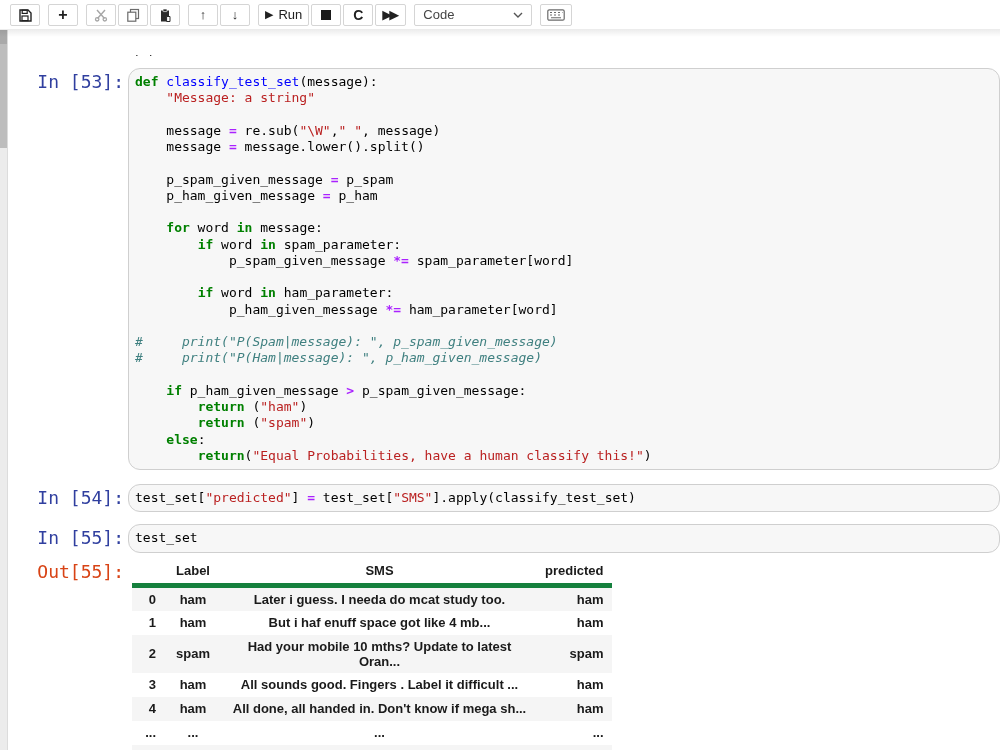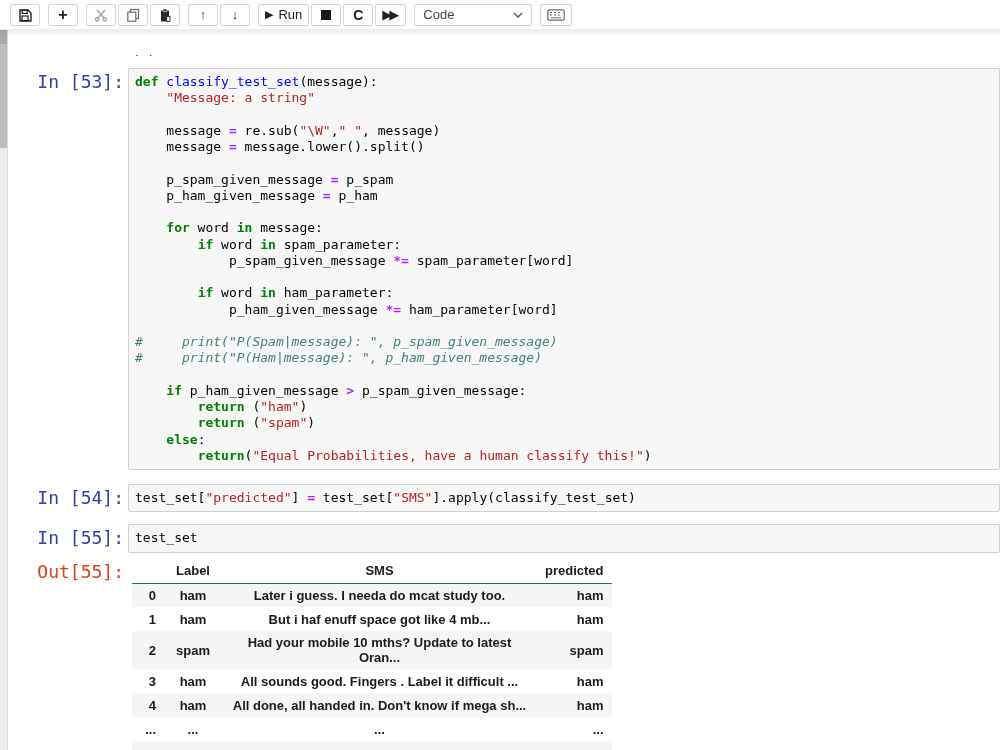--- a/index.html
+++ b/index.html
@@ -34,21 +34,21 @@
 
   .notebook { position:absolute; left:8px; top:0; right:0; }
 
   
   .prompt-col { width:120px; flex:0 0 120px; text-align:right; padding:6px 4px 0 0;
                 font-family:"DejaVu Sans Mono", monospace; font-size:18px; line-height:16.25px;
                 white-space:nowrap; }
   .in-prompt  { color:#303f9f; }
   .out-prompt { color:#d84315; }
   .cell { display:flex; }
-  .input-area { flex:1 1 auto; background:#f7f7f7; border:1px solid #cfcfcf; border-radius:2px;
+  .input-area { flex:1 1 auto; background:#f7f7f7; border:1px solid #cfcfcf; border-radius:12px;
                 padding:5px 6px; margin-right:0; }
   .codelines { font-family:"DejaVu Sans Mono", monospace; font-size:13px; line-height:16.25px; color:#000; }
   .cm-line { white-space:pre; }
   .tok-kw { color:#008000; font-weight:bold; }
   .tok-fn { color:#0000ff; }
   .tok-str { color:#ba2121; }
   .tok-op { color:#aa22ff; font-weight:bold; }
   .tok-cm { color:#408080; font-style:italic; }
   .tok-pl { color:#000; }
 
@@ -56,21 +56,21 @@
   .top-output { margin-left:122px; height:26px; overflow:hidden; position:relative; }
   .top-output .lines { position:absolute; top:-10px; left:2px; font-family:"DejaVu Sans Mono", monospace;
                        font-size:13px; line-height:16.25px; color:#000; white-space:pre; }
 
   .gap12 { height:12px; } .gap14 { height:14px; } .gap8 { height:8px; }
 
   
   .output-row { display:flex; }
   .table-wrap { flex:1 1 auto; }
   table.dataframe { border-collapse:collapse; margin-left:4px; font-size:13px; color:#1a1a1a; }
-  .dataframe thead th { font-weight:bold; padding:2px 8px 5px 8px; border-bottom:1px solid #15803d;
+  .dataframe thead th { font-weight:bold; padding:2px 8px 5px 8px; border-bottom:5px solid #15803d;
                         vertical-align:bottom; }
   .dataframe tbody th, .dataframe tbody td { padding:4px 8px; height:24px; vertical-align:middle;font-weight:bold; }
   .dataframe tbody th { font-weight:bold; }
   .dataframe tbody tr:nth-child(odd) { background:#f5f5f5; }
   .dataframe .c0 { width:32px;  text-align:right; }
   .dataframe .c1 { width:58px;  text-align:center; }
   .dataframe .c2 { width:315px; text-align:center; }
   .dataframe .c3 { width:72px;  text-align:right; }
 
   svg { display:block; }

